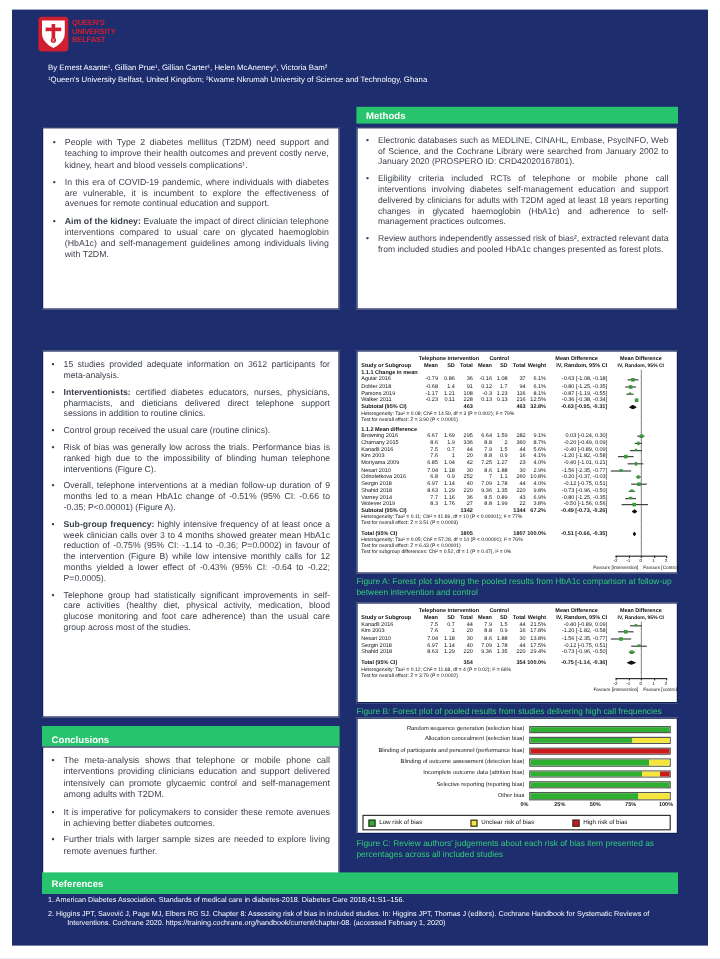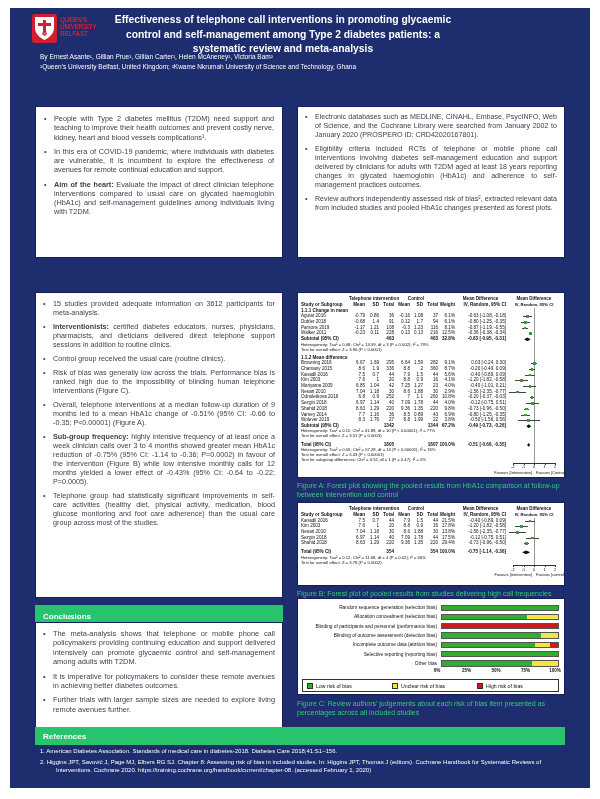--- a/index.html
+++ b/index.html
@@ -80,41 +80,43 @@
       <rect x="6" y="9" width="13" height="3" fill="#cf1f30"></rect>
       <circle cx="12.5" cy="19.5" r="2.2" fill="#cf1f30"></circle>
       <path d="M11.5 18.5 l2 2 m0 -2 l-2 2" stroke="#ffffff" stroke-width="0.5"></path>
     </svg>
   </div>
   <div class="logo-text">
     <div>QUEEN'S</div>
     <div>UNIVERSITY</div>
     <div>BELFAST</div>
   </div>
-  <div class="title">Effectiveness of telephone call interventions in promoting glycaemic control and self-management among Type 2 diabetes patients: a systematic review and meta-analysis</div>
   <div class="authors">By Ernest Asante¹, Gillian Prue¹, Gillian Carter¹, Helen McAneney¹, Victoria Bam²</div>
   <div class="affils">¹Queen's University Belfast, United Kingdom; ²Kwame Nkrumah University of Science and Technology, Ghana</div>
 
   <div class="wbox" style="left:35px;top:106px;width:248px;height:152px;">
     <div class="box-content">
         <div class="bullet">
           <span class="bm">•</span>
           <span class="bt">People with Type 2 diabetes mellitus (T2DM) need support and teaching to improve their health outcomes and prevent costly nerve, kidney, heart and blood vessels complications¹.</span>
         </div>
         <div class="bullet">
           <span class="bm">•</span>
           <span class="bt">In this era of COVID-19 pandemic, where individuals with diabetes are vulnerable, it is incumbent to explore the effectiveness of avenues for remote continual education and support.</span>
         </div>
         <div class="bullet">
           <span class="bm">•</span>
-          <span class="bt"><b>Aim of the heart: </b>Evaluate the impact of direct clinician telephone interventions compared to usual care on glycated haemoglobin (HbA1c) and self-management guidelines among individuals living with T2DM.</span>
+          <span class="bt"><b>Aim of the kidney: </b>Evaluate the impact of direct clinician telephone interventions compared to usual care on glycated haemoglobin (HbA1c) and self-management guidelines among individuals living with T2DM.</span>
         </div>
       </div>
   </div>
 
+  <div class="gbar" style="left:297px;top:89px;width:268px;height:14px;">
+    <span>Methods</span>
+  </div>
   <div class="wbox" style="left:297px;top:106px;width:268px;height:152px;">
     <div class="box-content small">
         <div class="bullet">
           <span class="bm">•</span>
           <span class="bt">Electronic databases such as MEDLINE, CINAHL, Embase, PsycINFO, Web of Science, and the Cochrane Library were searched from January 2002 to January 2020 (PROSPERO ID: CRD42020167801).</span>
         </div>
         <div class="bullet">
           <span class="bm">•</span>
           <span class="bt">Eligibility criteria included RCTs of telephone or mobile phone call interventions involving diabetes self-management education and support delivered by clinicians for adults with T2DM aged at least 18 years reporting changes in glycated haemoglobin (HbA1c) and adherence to self-management practices outcomes.</span>
         </div>
@@ -741,21 +743,21 @@
   </div>
   <div class="figcap" style="left:297px;top:699px;">Figure C: Review authors' judgements about each risk of bias item presented as percentages across all included studies</div>
 
   <div class="gbar" style="left:35px;top:605px;width:248px;height:22px;z-index:20;">
     <span>Conclusions</span>
   </div>
   <div class="wbox" style="left:35px;top:622px;width:248px;height:123px;z-index:20;overflow:hidden;">
     <div class="box-content small" style="font-size:7.4px;">
         <div class="bullet">
           <span class="bm">•</span>
-          <span class="bt">The meta-analysis shows that telephone or mobile phone call policymakers providing continuing education and support delivered intensively can promote glycaemic control and self-management among adults with T2DM.</span>
+          <span class="bt">The meta-analysis shows that telephone or mobile phone call interventions providing clinicians education and support delivered intensively can promote glycaemic control and self-management among adults with T2DM.</span>
         </div>
         <div class="bullet">
           <span class="bm">•</span>
           <span class="bt">It is imperative for policymakers to consider these remote avenues in achieving better diabetes outcomes.</span>
         </div>
         <div class="bullet">
           <span class="bm">•</span>
           <span class="bt">Further trials with larger sample sizes are needed to explore living remote avenues further.</span>
         </div>
       </div>

